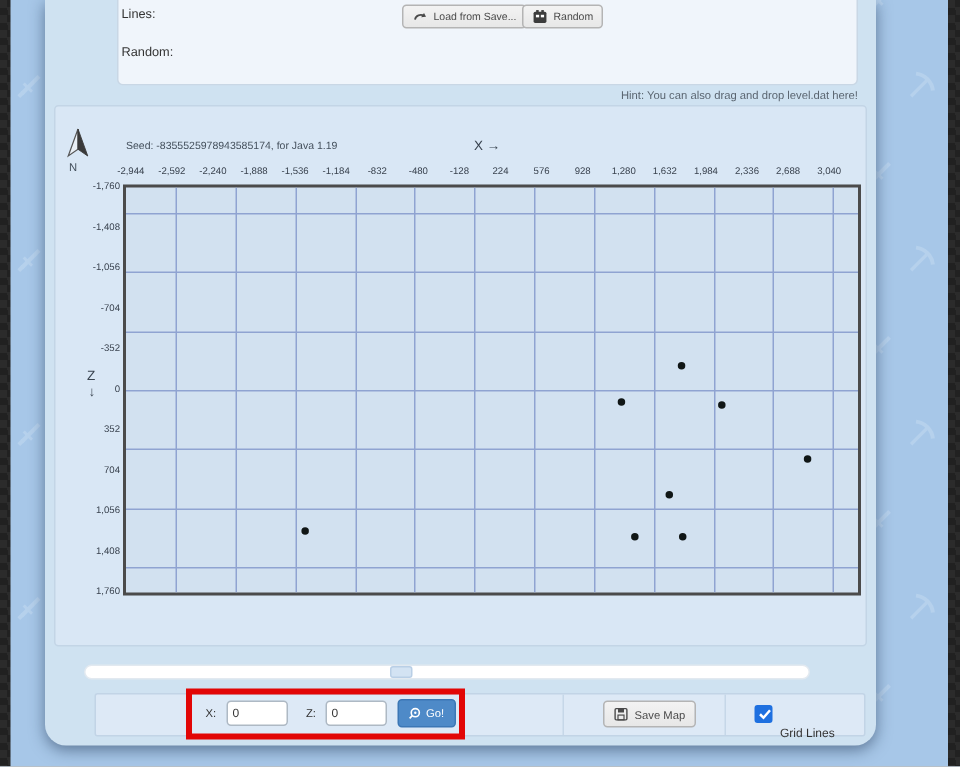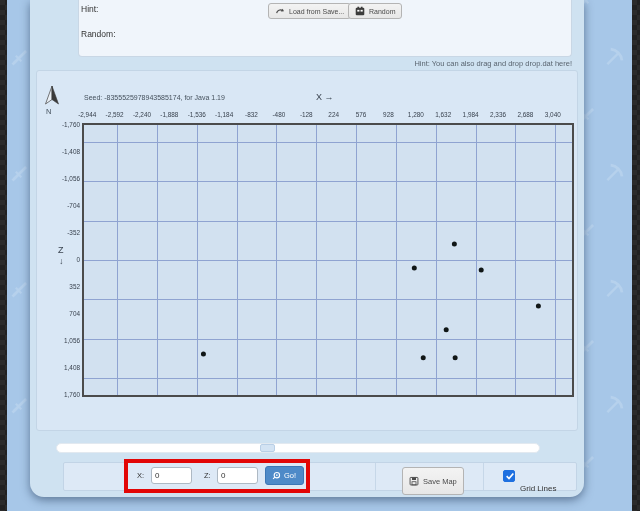--- a/index.html
+++ b/index.html
@@ -628,40 +628,40 @@
           <line x1="4" y1="16.5" x2="14.5" y2="6" stroke="#c3daf1" stroke-width="2"></line>
           <path d="M7 2.8 A 11.5 11.5 0 0 1 17.2 13" fill="none" stroke="#c3daf1" stroke-width="2.4"></path>
         </svg></span>
     </div>
   <div class="abs edge edge-left"></div>
   <div class="abs edge edge-right"></div>
 
   <div class="abs card"></div>
 
   <div class="abs form-panel"></div>
-  <span class="abs lbl" style="left:81px;top:4px;">Hint:</span>
+  <span class="abs lbl" style="left:81px;top:4px;">Lines:</span>
   <button class="gbtn" style="left:268px;top:3px;height:16px;">
     <svg width="10" height="10" viewBox="0 0 12 12">
       <path d="M2 8.5 A 4.6 4.2 0 0 1 9.3 5.6" fill="none" stroke="#4a4a4a" stroke-width="1.4"></path>
       <polygon points="10.8,6.2 6.9,6.6 9.2,3.2" fill="#4a4a4a"></polygon>
     </svg>
     <span>Load from Save...</span>
   </button>
   <button class="gbtn" style="left:348px;top:3px;height:16px;">
     <svg width="10" height="10" viewBox="0 0 14 14">
       <rect x="1" y="2.5" width="12" height="10.5" rx="1.5" fill="#3c3c3c"></rect>
       <rect x="3.4" y="1" width="2.4" height="3.4" fill="#3c3c3c"></rect>
       <rect x="8.2" y="1" width="2.4" height="3.4" fill="#3c3c3c"></rect>
       <rect x="3.2" y="5.4" width="3" height="2.4" fill="#fff"></rect>
       <rect x="7.8" y="5.4" width="3" height="2.4" fill="#fff"></rect>
     </svg>
     <span>Random</span>
   </button>
   <span class="abs lbl" style="left:81px;top:29px;">Random:</span>
-  <span class="abs hint" style="right:68px;top:59px;">Hint: You can also drag and drop drop.dat here!</span>
+  <span class="abs hint" style="right:68px;top:59px;">Hint: You can also drag and drop level.dat here!</span>
 
   <div class="abs map-panel"></div>
 
   <svg class="abs" style="left:41px;top:84px;" width="22" height="26" viewBox="0 0 22 26">
     <polygon points="11,2 4.5,20 11,15.5" fill="#e9eff5" stroke="#555" stroke-width="0.8"></polygon>
     <polygon points="11,2 17.5,20 11,15.5" fill="#3a3a3a" stroke="#3a3a3a" stroke-width="0.6"></polygon>
   </svg>
   <span class="abs caption" style="left:46px;top:107px;font-size:7.5px;">N</span>
 
   <span class="abs caption" style="left:84px;top:94px;">Seed: -8355525978943585174, for Java 1.19</span>
@@ -747,21 +747,21 @@
   <span class="abs tb-lbl" style="left:204px;top:471px;">Z:</span>
   <input class="tinput" style="left: 217px; top: 467px; width: 41px; height: 17px;" value="0">
   <button class="go-btn" style="left: 265px; top: 466px; width: 39px; height: 19px; background: rgb(78, 138, 200);">
     <svg width="9" height="9" viewBox="0 0 10 10">
       <circle cx="5.4" cy="4.6" r="3" fill="none" stroke="#fff" stroke-width="1.2"></circle>
       <line x1="1.2" y1="8.8" x2="3.2" y2="6.8" stroke="#fff" stroke-width="1.3"></line>
       <circle cx="5.4" cy="4.6" r="0.9" fill="#fff"></circle>
     </svg>
     <span>Go!</span>
   </button>
-  <button class="gbtn" style="left:402px;top:467px;height:28px;font-size:7.5px;">
+  <button class="gbtn" style="left:402px;top:467px;height:18px;font-size:7.5px;">
     <svg width="10" height="10" viewBox="0 0 14 14">
       <rect x="1.5" y="2" width="11" height="10.5" rx="1" fill="none" stroke="#4a4a4a" stroke-width="1.3"></rect>
       <rect x="4.2" y="2" width="5.6" height="3.6" fill="#4a4a4a"></rect>
       <rect x="4.2" y="8" width="5.6" height="4.5" fill="none" stroke="#4a4a4a" stroke-width="1.1"></rect>
     </svg>
     <span>Save Map</span>
   </button>
   <div class="checkbox checked" id="gridcheck" style="left: 503px; top: 470px; background: rgb(30, 112, 224);">
     <svg width="10" height="10" viewBox="0 0 12 12" style="margin:0 0 0 0.5px;">
       <polyline points="2,6.2 4.8,9 10,3" fill="none" stroke="#fff" stroke-width="2"></polyline>

